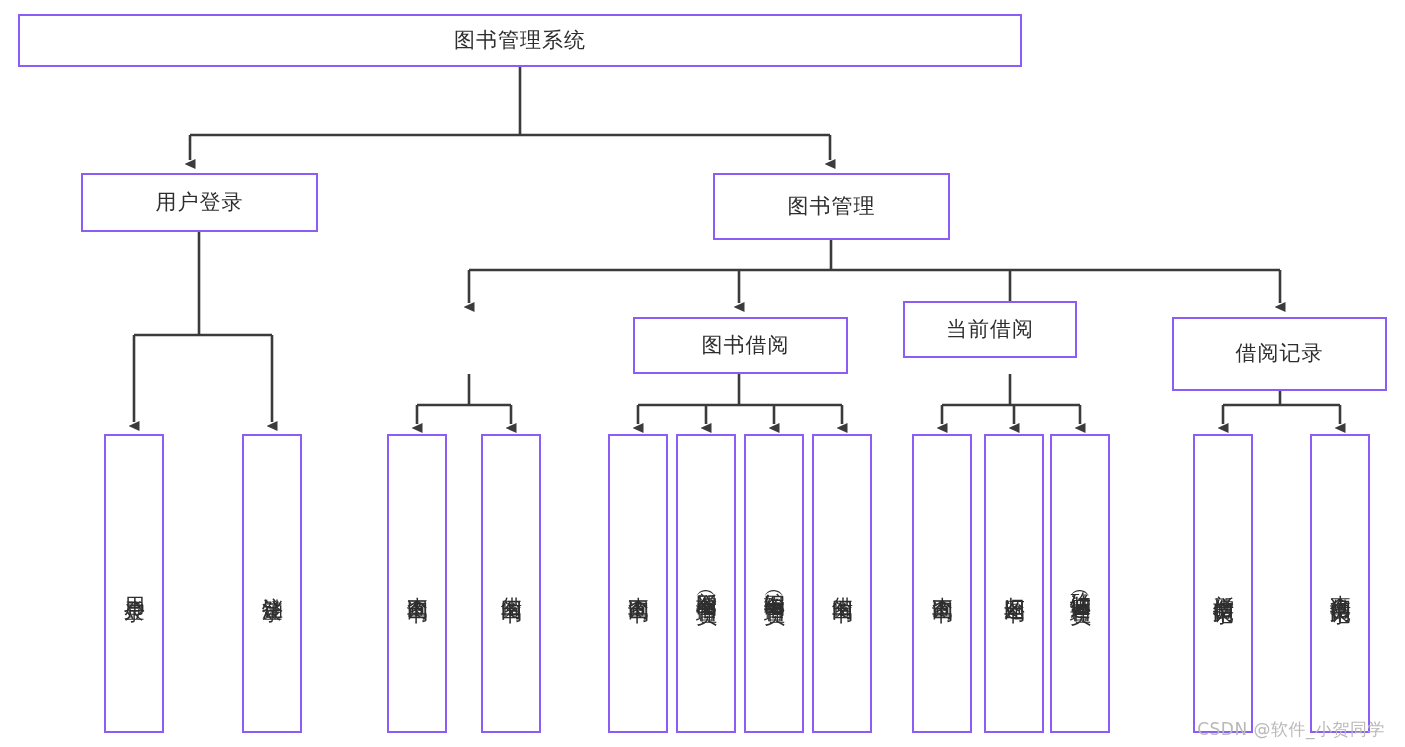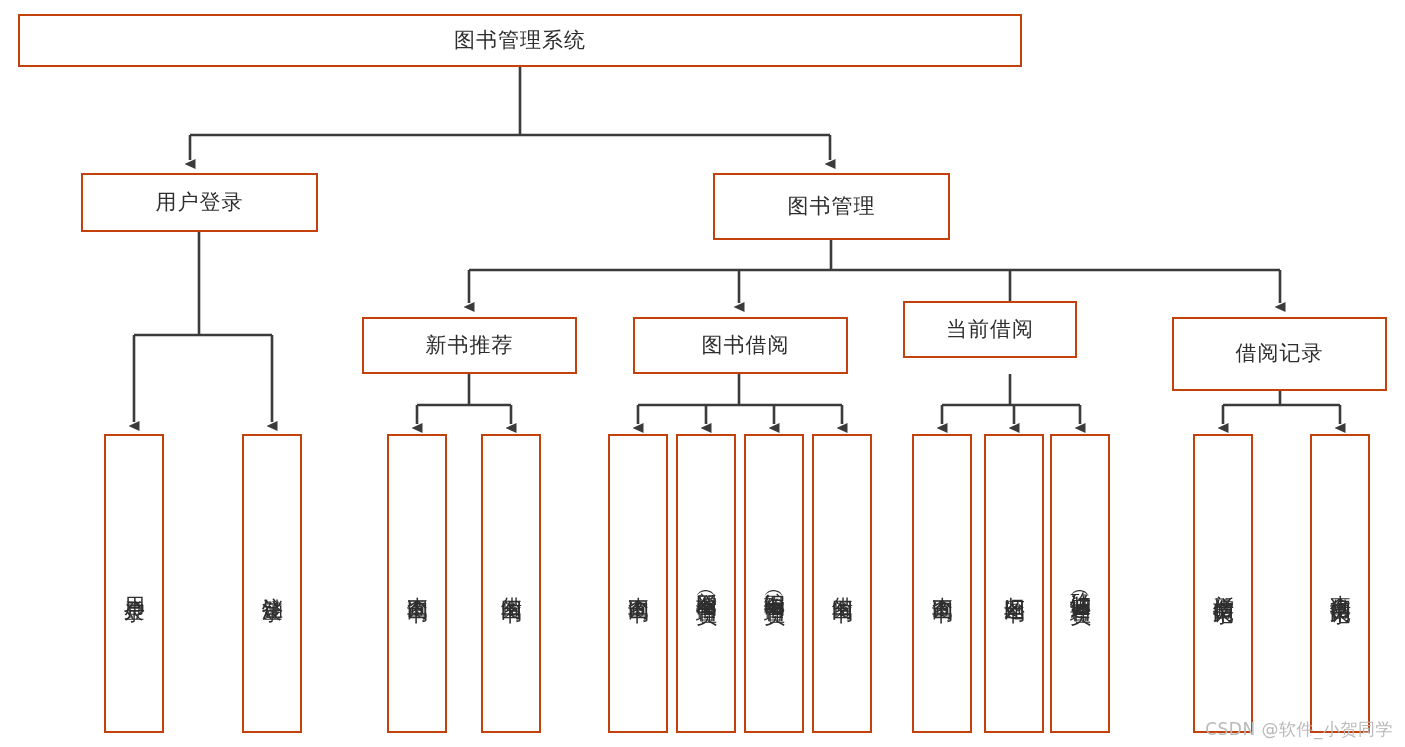--- a/index.html
+++ b/index.html
@@ -21,21 +21,21 @@
   #wires {
     position: absolute;
     left: 0;
     top: 0;
     width: 1405px;
     height: 747px;
   }
   .node {
     position: absolute;
     box-sizing: border-box;
-    border: 2px solid #c2410c;
+    border: 2px solid #8b5cf6;
     background: #ffffff;
     display: flex;
     align-items: center;
     justify-content: center;
     color: #2e2e2e;
     z-index: 2;
   }
   .node.horiz {
     font-size: 21px;
     line-height: 1.2;
@@ -52,21 +52,21 @@
   .node .label {
     display: block;
     text-align: center;
     white-space: nowrap;
   }
   .node.vert .label {
     line-height: 1.18;
   }
   .watermark {
     position: absolute;
-    right: 12px;
+    right: 20px;
     bottom: 6px;
     font-size: 17px;
     color: #b9b9b9;
     letter-spacing: 0.5px;
     z-index: 3;
     white-space: nowrap;
   }
 </style>
 </head>
 <body>
@@ -127,23 +127,20 @@
     <span class="label">图书管理系统</span>
   </div>
 
   <div class="node horiz" style="left:81px; top:173px; width:237px; height:59px;">
     <span class="label">用户登录</span>
   </div>
   <div class="node horiz" style="left:713px; top:173px; width:237px; height:67px;">
     <span class="label">图书管理</span>
   </div>
 
-  <div class="node horiz" style="left:362px; top:317px; width:215px; height:57px;">
-    <span class="label">新书推荐</span>
-  </div>
   <div class="node horiz" style="left:633px; top:317px; width:215px; height:57px;padding-left:10px;">
     <span class="label">图书借阅</span>
   </div>
   <div class="node horiz" style="left:903px; top:301px; width:174px; height:57px;">
     <span class="label">当前借阅</span>
   </div>
   <div class="node horiz" style="left:1172px; top:317px; width:215px; height:74px;">
     <span class="label">借阅记录</span>
   </div>
 

